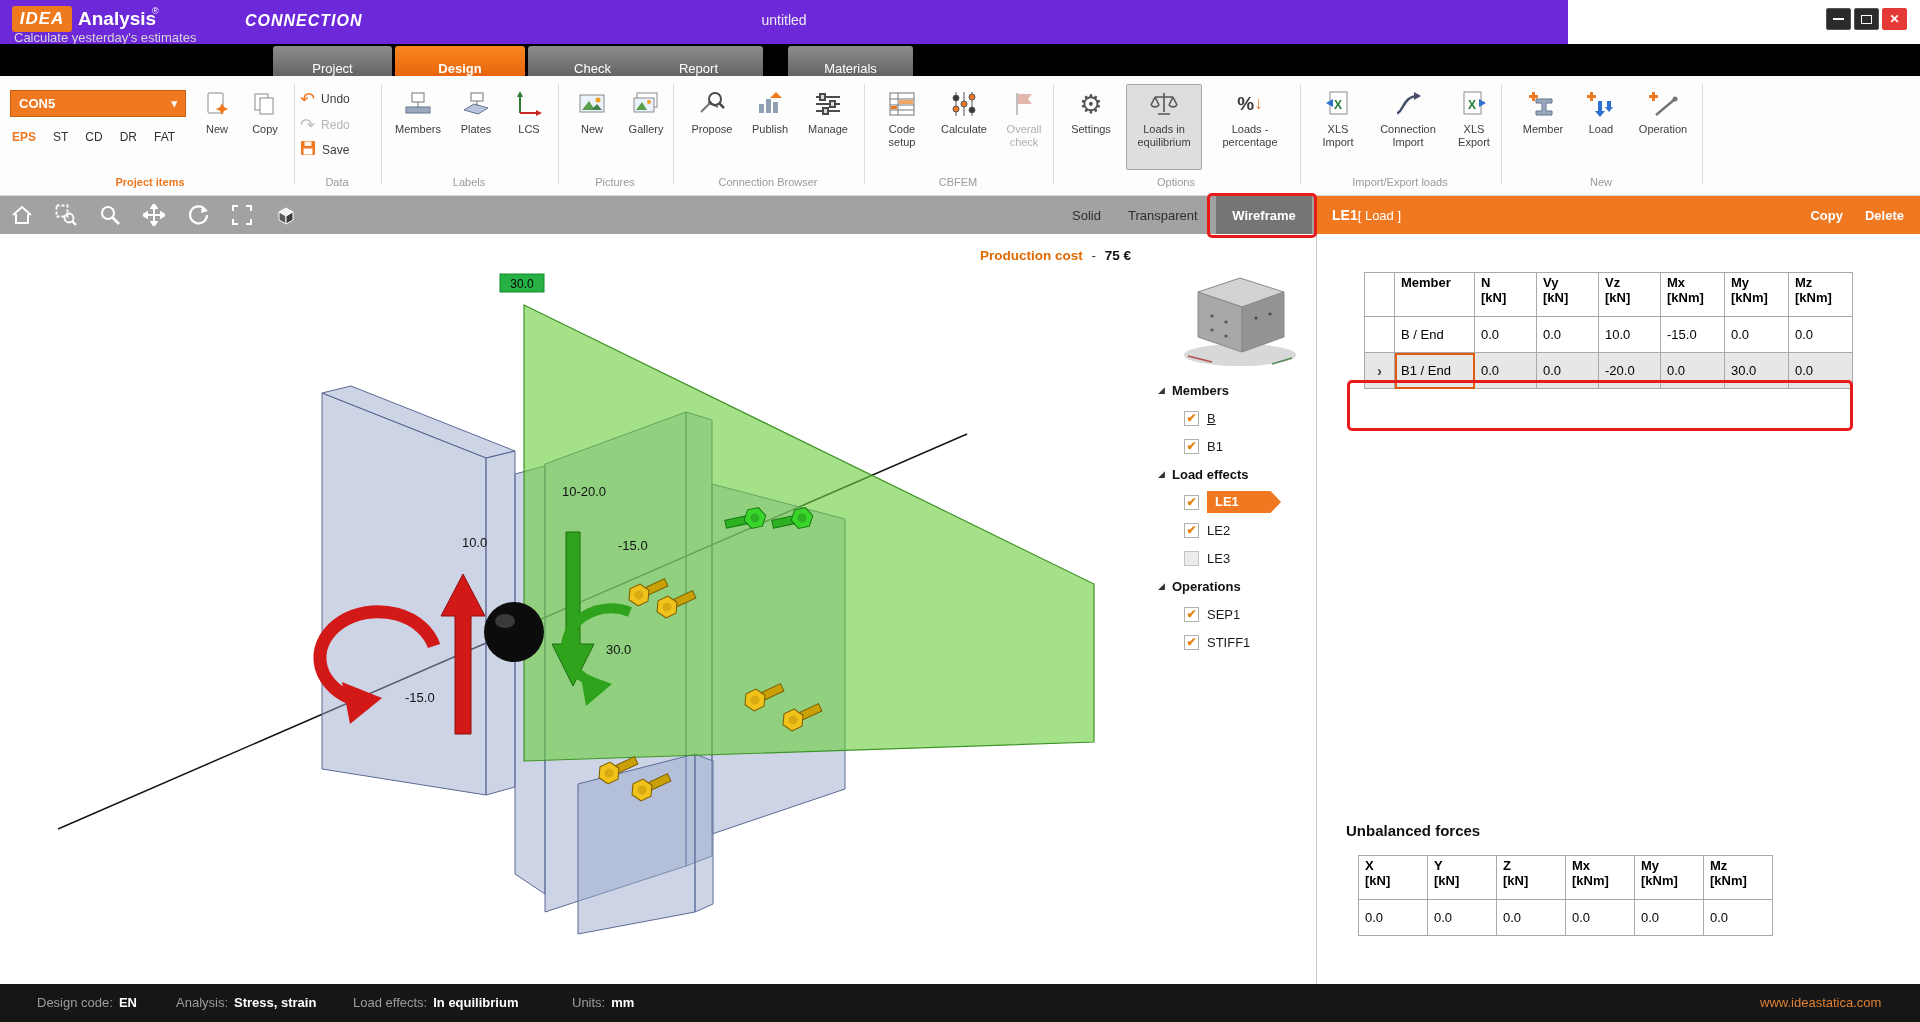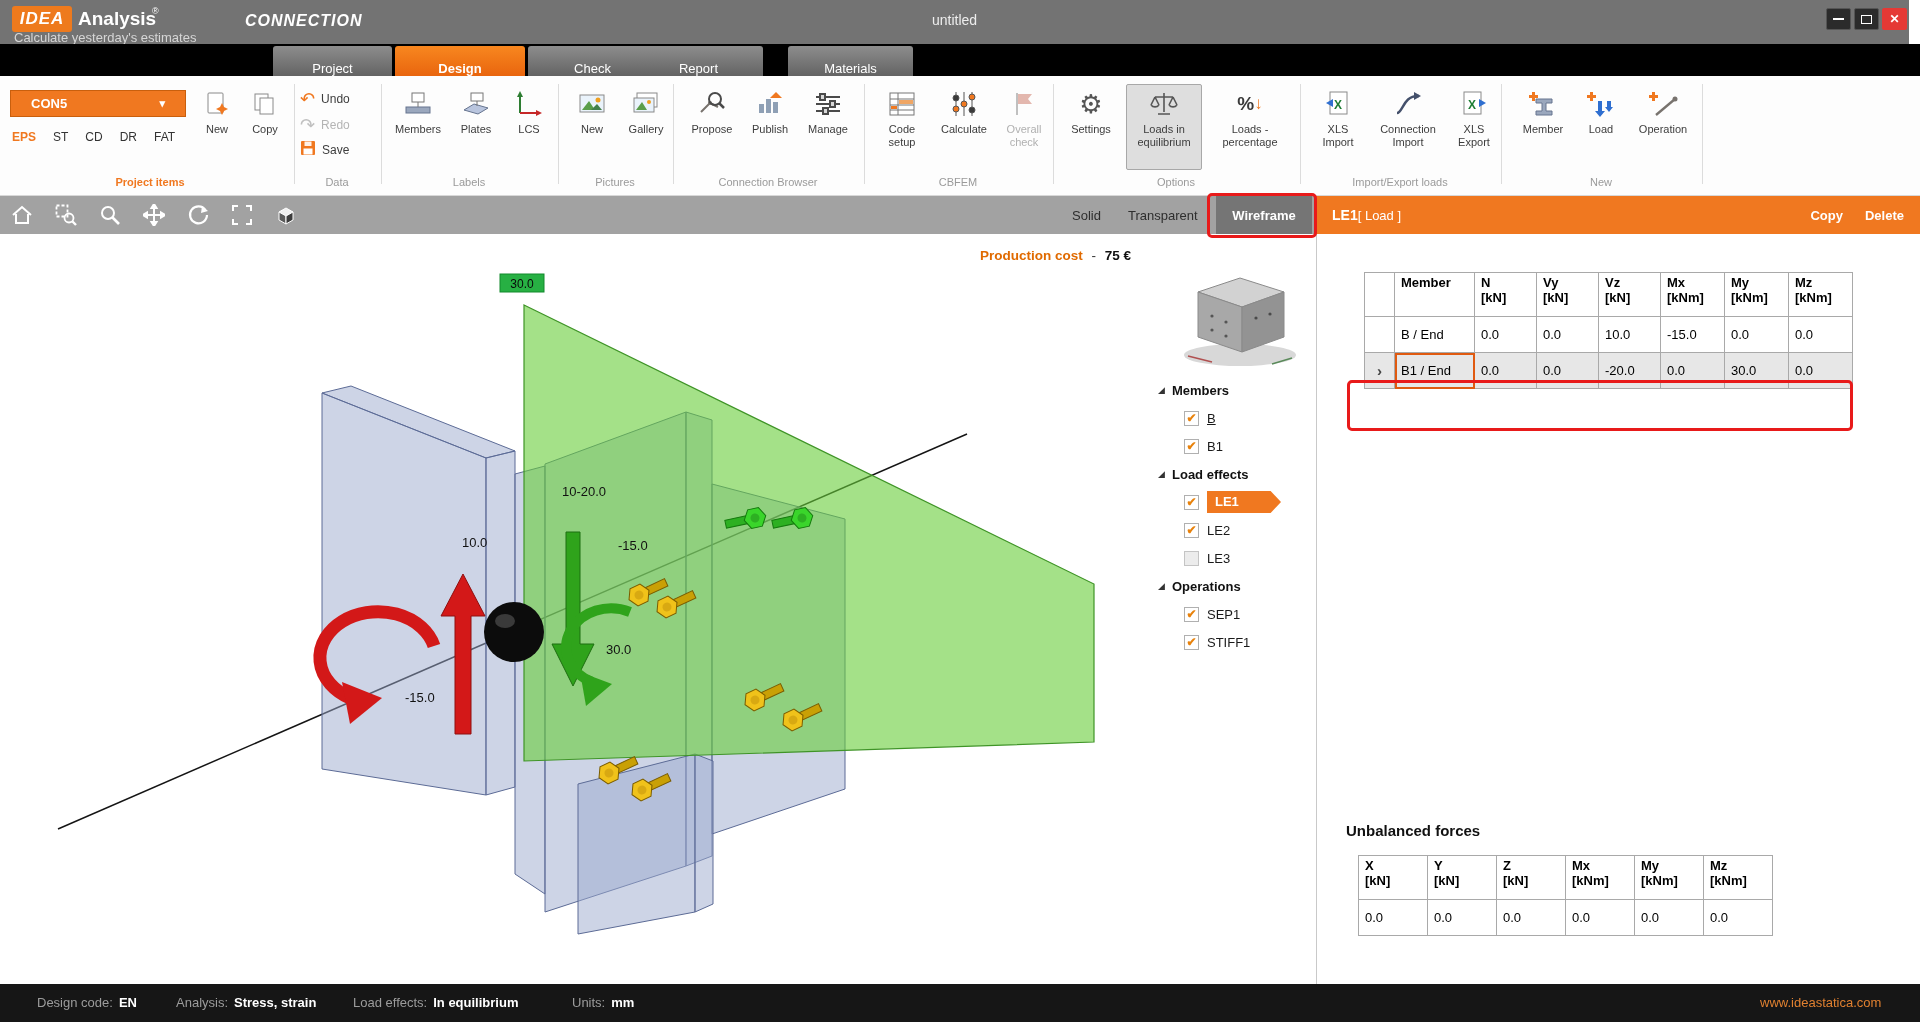--- a/index.html
+++ b/index.html
@@ -1,20 +1,20 @@
 <!DOCTYPE html>
 <html><head>
 <meta charset="utf-8">
 <style>
   *{margin:0;padding:0;box-sizing:border-box}
   html,body{width:1920px;height:1022px;overflow:hidden;background:#fff;
     font-family:"Liberation Sans",sans-serif;-webkit-font-smoothing:antialiased}
 
   
-  #titlebar{position:absolute;left:0;top:0;width:1909px;height:44px;background:#737373}
+  #titlebar{position:absolute;left:0;top:0;width:1568px;height:44px;background:#6d28d9}
   .logo-box{position:absolute;left:12px;top:6px;width:60px;height:26px;background:#ee7a1d;
     border-radius:3px;color:#fff;font-weight:bold;font-style:italic;font-size:17px;
     display:flex;align-items:center;justify-content:center;letter-spacing:1px}
   .logo-text{position:absolute;left:78px;top:8px;color:#fff;font-size:19px;font-weight:bold}
   .logo-reg{position:absolute;left:152px;top:6px;color:#fff;font-size:9px}
   .tagline{position:absolute;left:14px;top:30px;color:#d6d6d6;font-size:13px;width:200px}
   .app-name{position:absolute;left:245px;top:12px;color:#fff;font-size:16px;font-weight:bold;
     font-style:italic;letter-spacing:1px}
   .doc-title{position:absolute;left:50%;transform:translateX(-50%);top:12px;color:#ededed;font-size:14px}
   .winbtn{position:absolute;top:8px;width:25px;height:22px;display:flex;align-items:center;
@@ -39,21 +39,21 @@
   .rsep{position:absolute;top:8px;width:1px;height:162px;height:100px;background:#dcdcdc}
   .rgroup-label{position:absolute;top:100px;font-size:11px;color:#9a9a9a;text-align:center;transform:translateX(-50%)}
   .rgroup-label.orange{color:#f07820;font-weight:bold}
   .rbtn{position:absolute;top:8px;height:86px;display:flex;flex-direction:column;align-items:center;
     gap:3px;padding-top:3px;cursor:default;border:1px solid transparent;border-radius:2px}
   .rbtn .ric{height:32px;display:flex;align-items:center;justify-content:center}
   .rbtn .rlb{font-size:11px;color:#3d3d3d;text-align:center;white-space:pre-line;line-height:1.18}
   .rbtn.dis .rlb{color:#b0b0b0}
   .rbtn.pressed{background:#dedede;border-color:#a8a8a8}
   .combo{position:absolute;left:10px;top:14px;width:176px;height:27px;background:#f07820;color:#fff;
-    font-size:13px;font-weight:bold;display:flex;align-items:center;padding:0 20px;border:1px solid #c95f0d}
+    font-size:13px;font-weight:bold;display:flex;align-items:center;padding:0 8px;border:1px solid #c95f0d}
   .combo .arr{margin-left:auto;font-size:11px}
   .modes{position:absolute;left:12px;top:54px;display:flex;gap:17px;font-size:12px;color:#333}
   .modes .m0{color:#f07820;font-weight:bold}
   .smallrow{position:absolute;left:300px;display:flex;align-items:center;gap:6px;font-size:12px;color:#3d3d3d}
   .smallrow.dis{color:#b4b4b4}
   .gicon{font-size:22px;line-height:22px;color:#555}
 
   
   #vtoolbar{position:absolute;left:0;top:196px;width:1316px;height:38px;background:#a2a2a2;
     display:flex;align-items:center}

